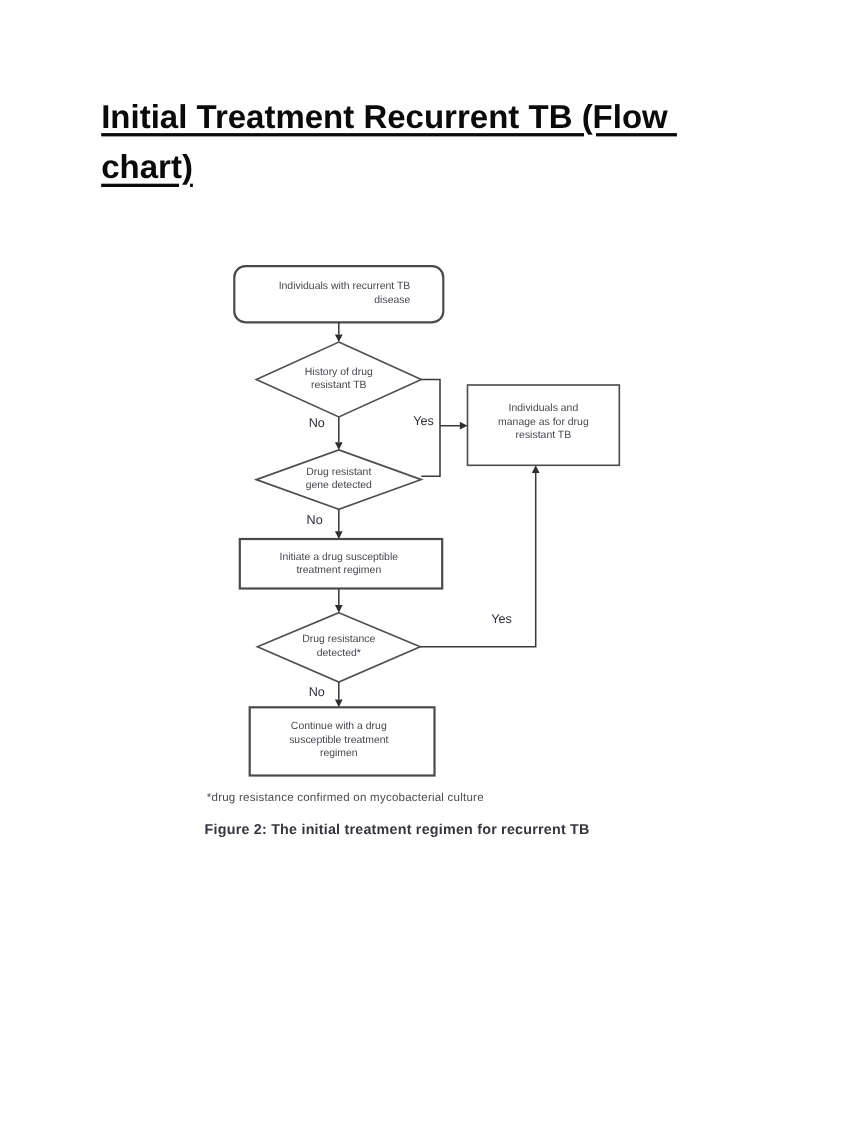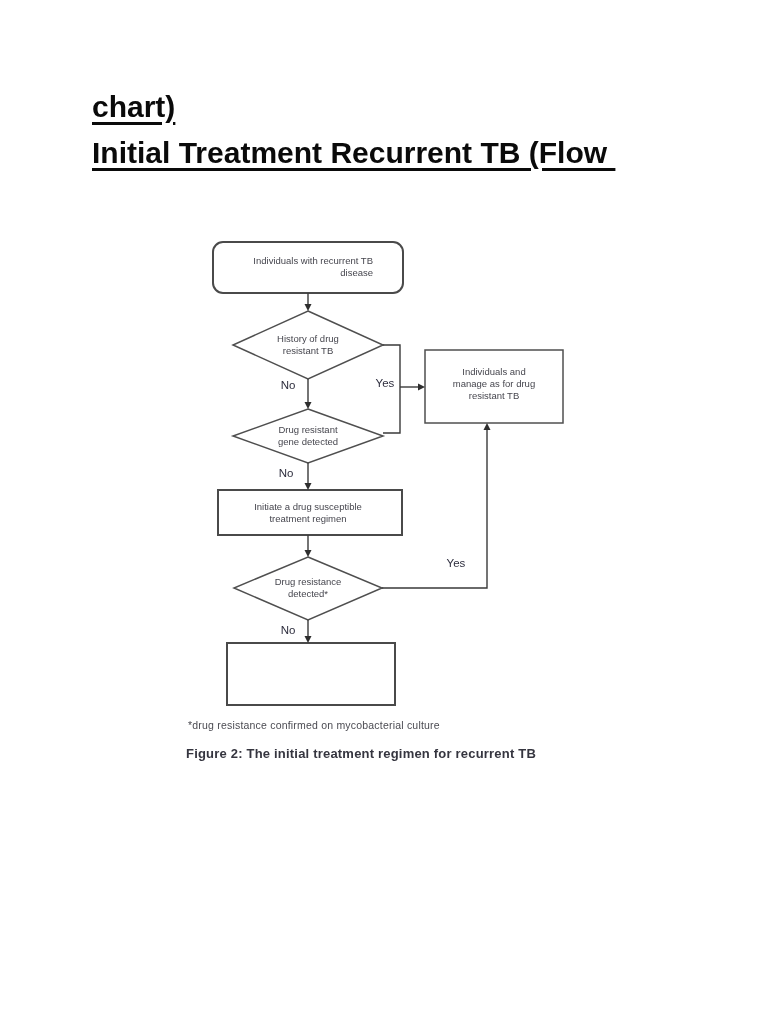--- a/index.html
+++ b/index.html
@@ -35,22 +35,22 @@
   }
   .fig-caption{
     position:absolute;left:16px;top:511px;
     font-size:13px;font-weight:bold;color:#35353f;letter-spacing:0.2px;
   }
 </style>
 </head>
 <body>
 
 <div class="doc-title">
+  <div class="tline">Initial Treatment Recurrent TB (Flow </div>
   <div class="tline">chart)</div>
-  <div class="tline">Initial Treatment Recurrent TB (Flow </div>
 </div>
 
 <div class="flowchart">
 
   <svg width="420" height="560" viewBox="0 0 420 560">
 
     <rect x="43" y="7" width="190" height="51" rx="10" ry="10" fill="none" stroke="#4a4a4a" stroke-width="2"></rect>
     <polygon points="138,76 213,110 138,144 63,110" fill="none" stroke="#4f4f4f" stroke-width="1.5"></polygon>
     <polygon points="138,174 213,201 138,228 63,201" fill="none" stroke="#4f4f4f" stroke-width="1.5"></polygon>
     <rect x="255" y="115" width="138" height="73" fill="none" stroke="#4f4f4f" stroke-width="1.5"></rect>
@@ -79,20 +79,21 @@
       <polygon points="313.5,195 320.5,195 317,188"></polygon>
     </g>
   </svg>
 
   <div class="node-label" style="left:73px;top:20px;width:130px;text-align:right;">Individuals with recurrent TB disease</div>
   <div class="node-label" style="left:93px;top:98px;width:90px;">History of drug resistant TB</div>
   <div class="node-label" style="left:99px;top:189px;width:78px;">Drug resistant gene detected</div>
   <div class="node-label" style="left:276px;top:131px;width:96px;">Individuals and manage as for drug resistant TB</div>
   <div class="node-label" style="left:68px;top:266px;width:140px;">Initiate a drug susceptible treatment regimen</div>
   <div class="node-label" style="left:96px;top:341px;width:84px;">Drug resistance detected*</div>
+  <div class="node-label" style="left:85px;top:420px;width:106px;">Continue with a drug susceptible treatment regimen</div>
 
   <div class="edge-label" style="left:100px;top:144px;width:36px;">No</div>
   <div class="edge-label" style="left:197px;top:142px;width:36px;">Yes</div>
   <div class="edge-label" style="left:98px;top:232px;width:36px;">No</div>
   <div class="edge-label" style="left:266px;top:322px;width:40px;">Yes</div>
   <div class="edge-label" style="left:100px;top:389px;width:36px;">No</div>
 
   <div class="footnote">*drug resistance confirmed on mycobacterial culture</div>
   <div class="fig-caption">Figure 2: The initial treatment regimen for recurrent TB</div>
 </div>

